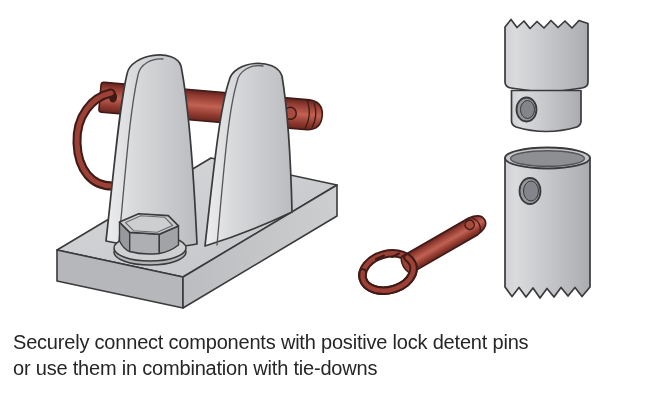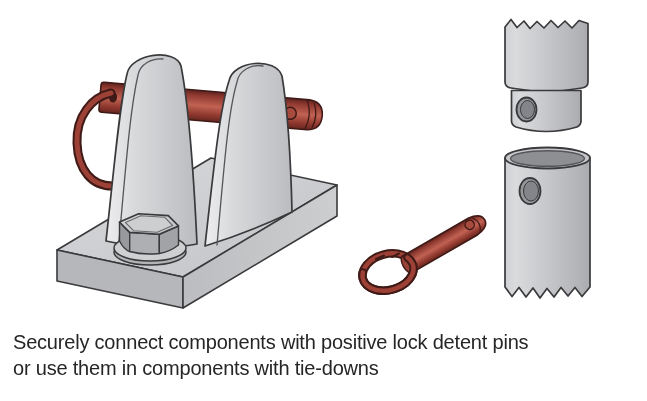--- a/index.html
+++ b/index.html
@@ -143,16 +143,16 @@
         <ellipse cx="547.5" cy="158" rx="42.5" ry="10.5" fill="#c6c7ca" style="stroke:var(--outline)" stroke-width="1.8"></ellipse>
         <ellipse cx="547.5" cy="158.5" rx="37" ry="7.8" style="fill:var(--metal-deep)" stroke="#55555a" stroke-width="1.4"></ellipse>
         <ellipse cx="530" cy="191" rx="10.5" ry="13" fill="#97989c" style="stroke:var(--outline)" stroke-width="1.8"></ellipse>
         <ellipse cx="531" cy="191" rx="7.5" ry="10" style="fill:var(--hole-fill);stroke:var(--outline)" stroke-width="1"></ellipse>
       </g>
     </g>
   </svg>
 
   <div class="caption">
     <div>Securely connect components with positive lock detent pins</div>
-    <div>or use them in components with tie-downs</div>
+    <div>or use them in combination with tie-downs</div>
   </div>
 
 </div>
 
 </body></html>

